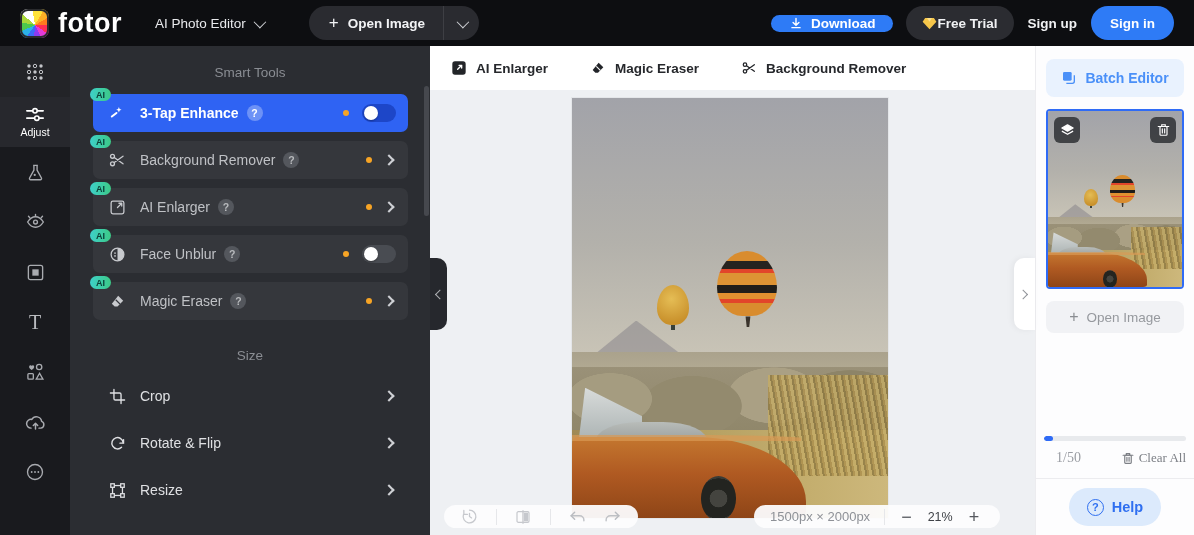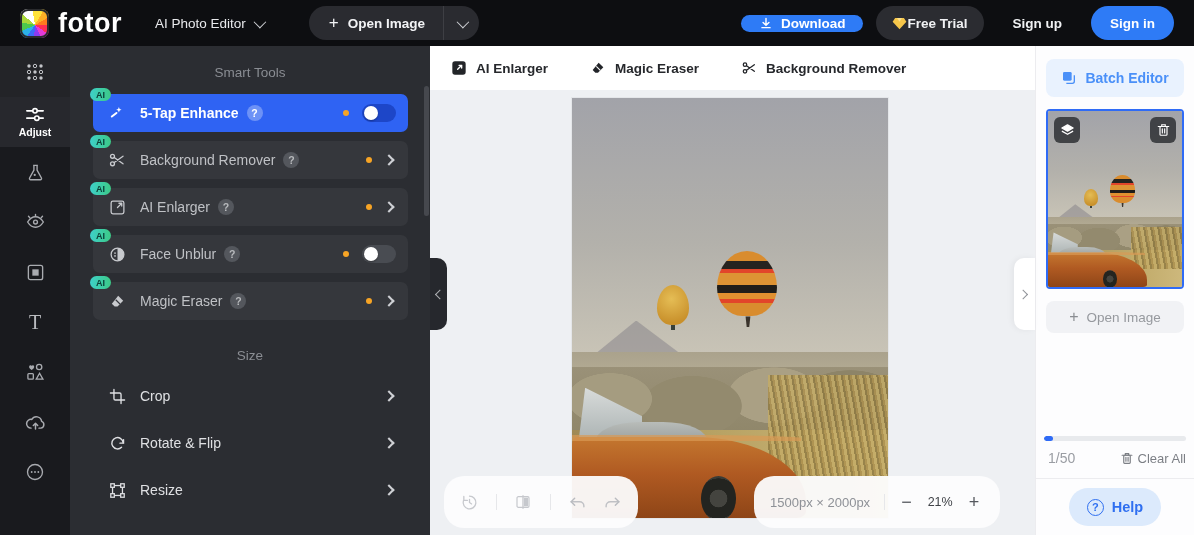--- a/index.html
+++ b/index.html
@@ -14,29 +14,29 @@
   .nav-editor { display:flex; align-items:center; gap:8px; color:#e8e9ec; font-size:13.5px; margin-left:33px; cursor:pointer; }
   .chev-down { width:9px; height:9px; border-right:1.6px solid #cfd1d5; border-bottom:1.6px solid #cfd1d5; transform:rotate(45deg) translateY(-2px); }
   .open-image-split { display:flex; align-items:center; height:34px; background:#2a2b30; border-radius:17px; margin-left:46px; overflow:hidden; }
   .ois-main { display:flex; align-items:center; gap:9px; color:#f2f3f5; font-size:13.5px; font-weight:600; padding:0 18px 0 20px; height:100%; cursor:pointer; }
   .ois-plus { font-size:17px; font-weight:400; color:#f2f3f5; }
   .ois-divider { width:1px; height:34px; background:#3e3f44; }
   .ois-caret { padding:0 13px; height:100%; display:flex; align-items:center; cursor:pointer; }
   .header-right { margin-left:auto; display:flex; align-items:center; gap:13px; margin-right:20px; }
   .btn-download { display:flex; align-items:center; gap:8px; background:#2e7bf6; color:#fff; font-size:13.5px; font-weight:700; height:17px; padding:0 18px; border-radius:17px; cursor:pointer; }
   .btn-freetrial { display:flex; align-items:center; background:#2b2c31; color:#f0f1f3; font-size:13.5px; font-weight:700; height:34px; padding:0 16px; border-radius:17px; cursor:pointer; }
-  .signup { color:#f0f1f3; font-size:13.5px; font-weight:700; margin:0 16px; cursor:pointer; }
+  .signup { color:#f0f1f3; font-size:13.5px; font-weight:700; margin:0 1px; cursor:pointer; }
   .btn-signin { background:#2e7bf6; color:#fff; font-size:13.5px; font-weight:700; height:34px; padding:0 19px; border-radius:17px; display:flex; align-items:center; cursor:pointer; }
 
   
   .rail { position:absolute; left:0; top:46px; width:70px; height:489px; background:#191a1e; z-index:20; }
   .rail-block { width:70px; display:flex; flex-direction:column; align-items:center; justify-content:center; color:#c3c5c9; }
   .rail-apps { height:51px; background:#232428; }
   .rail-adjust { height:50px; background:#27282d; color:#fff; gap:3px; }
-  .rail-adjust .rail-label { font-size:10.5px; font-weight:700; color:#fff; }
+  .rail-adjust .rail-label { font-size:10.5px; font-weight:400; color:#fff; }
   .rail-item { height:50px; width:70px; display:flex; align-items:center; justify-content:center; color:#a9abb0; cursor:pointer; }
   .rail-item svg, .rail-block svg { display:block; }
   .rail-t { font-size:20px; color:#b9bbbf; font-family:"Liberation Serif", serif; }
 
   
   .tools { position:absolute; left:70px; top:46px; width:360px; height:489px; background:#2b2d32; z-index:18; }
   .panel-title { text-align:center; color:#8a8d93; font-size:13.5px; padding-top:19px; padding-bottom:14px; }
   .tool-row { position:relative; margin:0 22px 9px 23px; height:38px; background:#35373c; border-radius:7px; display:flex; align-items:center; padding:0 12px 0 14px; cursor:pointer; }
   .tool-row.selected { background:#2f63f3; }
   .ai-badge { position:absolute; left:-3px; top:-6px; background:linear-gradient(90deg,#3ed0c9,#3cc986); color:#0c4038; font-size:9px; font-weight:700; padding:1.5px 6px; border-radius:8px; }
@@ -92,21 +92,21 @@
     border-radius:50% 50% 42% 42% / 56% 56% 44% 44%; }
   .ph-balloon-b::after { content:""; position:absolute; left:46%; bottom:-17%; width:10%; height:17%; background:#3a332c; clip-path:polygon(10% 0,90% 0,70% 100%,30% 100%); }
   .ph-car { position:absolute; left:0; top:69%; width:74%; height:31%; }
   .ph-wind { position:absolute; left:1%; top:0; width:29%; height:42%; background:linear-gradient(180deg,#d8dbda,#aab2b2); clip-path:polygon(6% 100%,16% 0,100% 52%,100% 100%); }
   .ph-seats { position:absolute; left:10%; top:26%; width:48%; height:22%; background:linear-gradient(180deg,#b8bcb9,#8f9492); border-radius:40% 40% 0 0/ 70% 70% 0 0; }
   .ph-body { position:absolute; left:0; top:38%; width:100%; height:62%; background:linear-gradient(180deg,#c4772f 0%,#b05a22 45%,#8e4517 100%); border-radius:2% 48% 4% 0 / 10% 80% 8% 0; }
   .ph-wheel { position:absolute; left:55%; top:68%; width:15%; height:34%; background:radial-gradient(circle at 50% 50%, #44443f 30%, #232420 32% 70%, #3a3b36 71%); border-radius:50%; }
   .ph-caredge { position:absolute; left:0; top:36%; width:98%; height:5%; background:#d89a55; border-radius:0 50% 0 0; opacity:.7; }
 
   
-  .pill { position:absolute; height:52px; background:rgba(252,252,253,.95); border-radius:20px; display:flex; align-items:center; }
+  .pill { position:absolute; height:23px; background:rgba(252,252,253,.95); border-radius:20px; display:flex; align-items:center; }
   .pill-left { left:14px; bottom:7px; width:194px; padding:0 8px; justify-content:space-around; }
   .pill-left .sep { width:1px; height:16px; background:#e6e7ea; }
   .pill-left svg { color:#c6c8cd; display:block; cursor:pointer; }
   .pill-right { right:35px; bottom:7px; width:246px; padding:0 16px; gap:14px; }
   .dim-text { color:#8e9197; font-size:13px; white-space:nowrap; }
   .pill-right .sep { width:1px; height:16px; background:#e6e7ea; }
   .zoom-btn { color:#55585e; font-size:18px; cursor:pointer; line-height:1; padding:0 2px; }
   .zoom-val { color:#3f4247; font-size:12.5px; }
 
   
@@ -114,21 +114,21 @@
   .batch-btn { margin:13px 10px 0 10px; height:38px; background:#e9f2fe; border-radius:8px; display:flex; align-items:center; justify-content:center; gap:8px; color:#4a90f8; font-size:14px; font-weight:600; cursor:pointer; }
   .thumb { position:relative; margin:12px 10px 0 10px; height:180px; border:2px solid #2f6bf6; border-radius:4px; overflow:hidden; cursor:pointer; }
   .thumb-overlay { position:absolute; width:26px; height:26px; background:rgba(42,44,48,.82); border-radius:6px; display:flex; align-items:center; justify-content:center; color:#fff; top:6px; cursor:pointer; z-index:5;}
   .ov-layers { left:6px; }
   .ov-trash { right:6px; }
   .openimg-btn { margin:12px 10px 0 10px; height:32px; background:#f1f2f5; border-radius:8px; display:flex; align-items:center; justify-content:center; gap:8px; color:#96999e; font-size:13.5px; cursor:pointer; }
   .openimg-btn .plus { font-size:16px; color:#8a8d92; }
   .rp-footer { margin-top:auto; }
   .progress { margin:0 8px 9px 8px; height:5px; background:#e8eaed; border-radius:3px; overflow:hidden; }
   .progress .fill { width:6%; height:100%; background:#2f6bf6; border-radius:3px; }
-  .counter-row { display:flex; align-items:center; margin:0 8px 12px 12px; }
+  .counter-row { display:flex; align-items:center; margin:0 8px 12px 20px;font-family:Liberation Serif, serif; }
   .counter { color:#9a9da3; font-size:14px; }
   .clear-all { margin-left:auto; display:flex; align-items:center; gap:5px; color:#7c7f85; font-size:13px; cursor:pointer; }
   .rp-divider { height:1px; background:#ececef; }
   .help-row { height:56px; display:flex; align-items:center; justify-content:center; }
   .help-btn { height:38px; padding:0 18px; border-radius:19px; background:#dceafc; color:#2f6ff0; font-size:14.5px; font-weight:600; display:flex; align-items:center; gap:8px; cursor:pointer; }
   .help-q { width:17px; height:17px; border:1.5px solid #2f6ff0; border-radius:50%; font-size:11px; display:flex; align-items:center; justify-content:center; }
 </style>
 </head>
 <body>
 
@@ -244,21 +244,21 @@
   <div class="panel-title">Smart Tools</div>
 
   <div class="tool-row selected">
     <span class="ai-badge">AI</span>
     <span class="tool-icon">
       <svg width="18" height="18" viewBox="0 0 24 24" fill="currentColor">
           <path d="M14.5 4l1 2.6 2.6 1-2.6 1-1 2.6-1-2.6-2.6-1 2.6-1z"></path>
           <rect x="3" y="13.2" width="10.5" height="2.6" rx="1.3" transform="rotate(-38 8 14.5)"></rect>
         </svg>
     </span>
-    <span class="tool-label">5-Tap Enhance</span>
+    <span class="tool-label">3-Tap Enhance</span>
     <span class="help-dot">?</span>
     <span class="row-right">
       <span class="orange-dot"></span>
       <span class="toggle">
           <span class="knob"></span>
         </span>
     </span>
   </div>
 
   <div class="tool-row">

